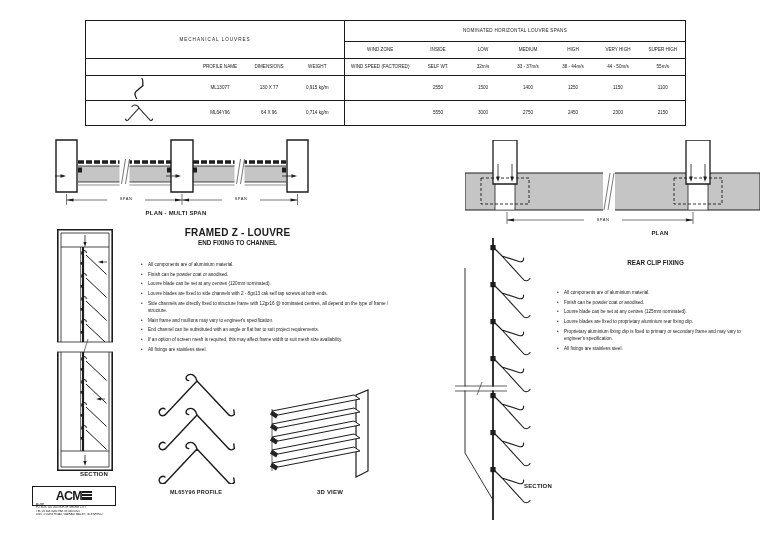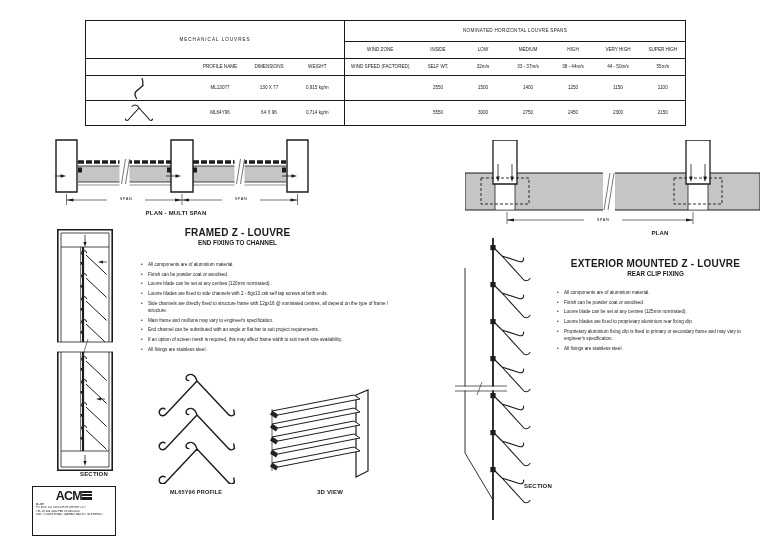--- a/index.html
+++ b/index.html
@@ -281,21 +281,20 @@
   <li>Louvre blade can be set at any centres (120mm nominated).</li>
   <li>Louvre blades are fixed to side channels with 2 - 8gx13 csk self tap screws at both ends.</li>
   <li>Side channels are directly fixed to structure frame with 12gx16 @ nominated centres, all depend on the type of frame / structure.</li>
   <li>Main frame and mullions may vary to engineer's specification.</li>
   <li>End channel can be substituted with an angle or flat bar to suit project requirements.</li>
   <li>If an option of screen mesh is required, this may affect frame width to suit mesh size availability.</li>
   <li>All fixings are stainless steel.</li>
 </ul>
 
 <div class="abs ctr" style="left:558px;top:258px;width:195px">
-  <div class="note-title">EXTERIOR MOUNTED Z - LOUVRE</div>
   <div class="note-sub">REAR CLIP FIXING</div>
 </div>
 <ul class="notes abs" style="left:556px;top:289px;width:190px">
   <li>All components are of aluminium material.</li>
   <li>Finish can be powder coat or anodised.</li>
   <li>Louvre blade can be set at any centres (125mm nominated).</li>
   <li>Louvre blades are fixed to proprietary aluminium rear fixing clip.</li>
   <li>Proprietary aluminium fixing clip is fixed to primary or secondary frame and may vary to engineer's specification.</li>
   <li>All fixings are stainless steel.</li>
 </ul>
@@ -351,21 +350,21 @@
   <g fill="#222" stroke="none">
     <path d="M4,26 L10,30 L8,33.5 L2,29.5 Z"></path>
     <path d="M4,39 L10,43 L8,46.5 L2,42.5 Z"></path>
     <path d="M4,52 L10,56 L8,59.5 L2,55.5 Z"></path>
     <path d="M4,65 L10,69 L8,72.5 L2,68.5 Z"></path>
     <path d="M4,78 L10,82 L8,85.5 L2,81.5 Z"></path>
   </g>
 </svg>
 <div class="abs draw-label ctr" style="left:296px;top:489px;width:68px">3D VIEW</div>
 
-<div class="abs logo-box" style="left:32px;top:486px;width:84px;height:50px">
+<div class="abs logo-box" style="left:32px;top:486px;width:84px;height:20px">
   <div class="logo-row">
     <span class="wordmark">ACM</span>
       <span class="eblock"></span>
   </div>
   <div class="addr">
     <span>ACME</span>
     <span>PO BOX 101 160 NORTH SHORE CITY</span>
     <span>TEL 09 444 0000 FAX 09 444 0001</span>
     <span>UNIT 5 GLEN ROAD, WAIRAU VALLEY, GLENFIELD</span>
   </div>

